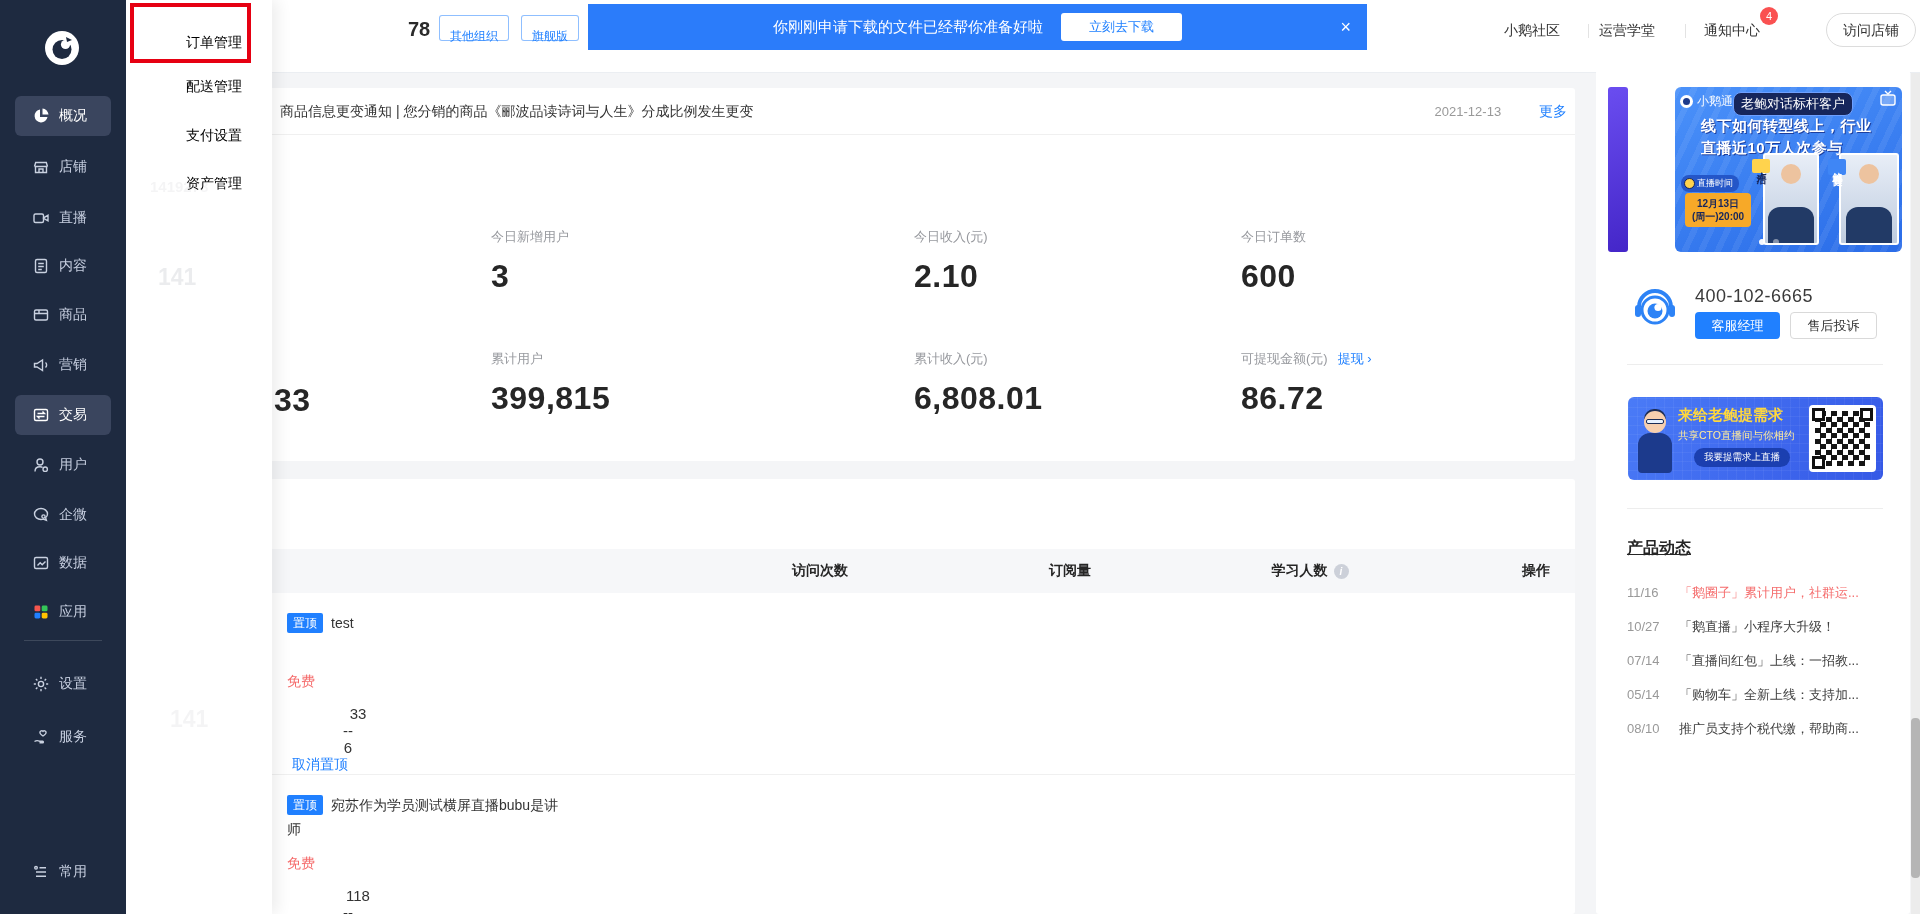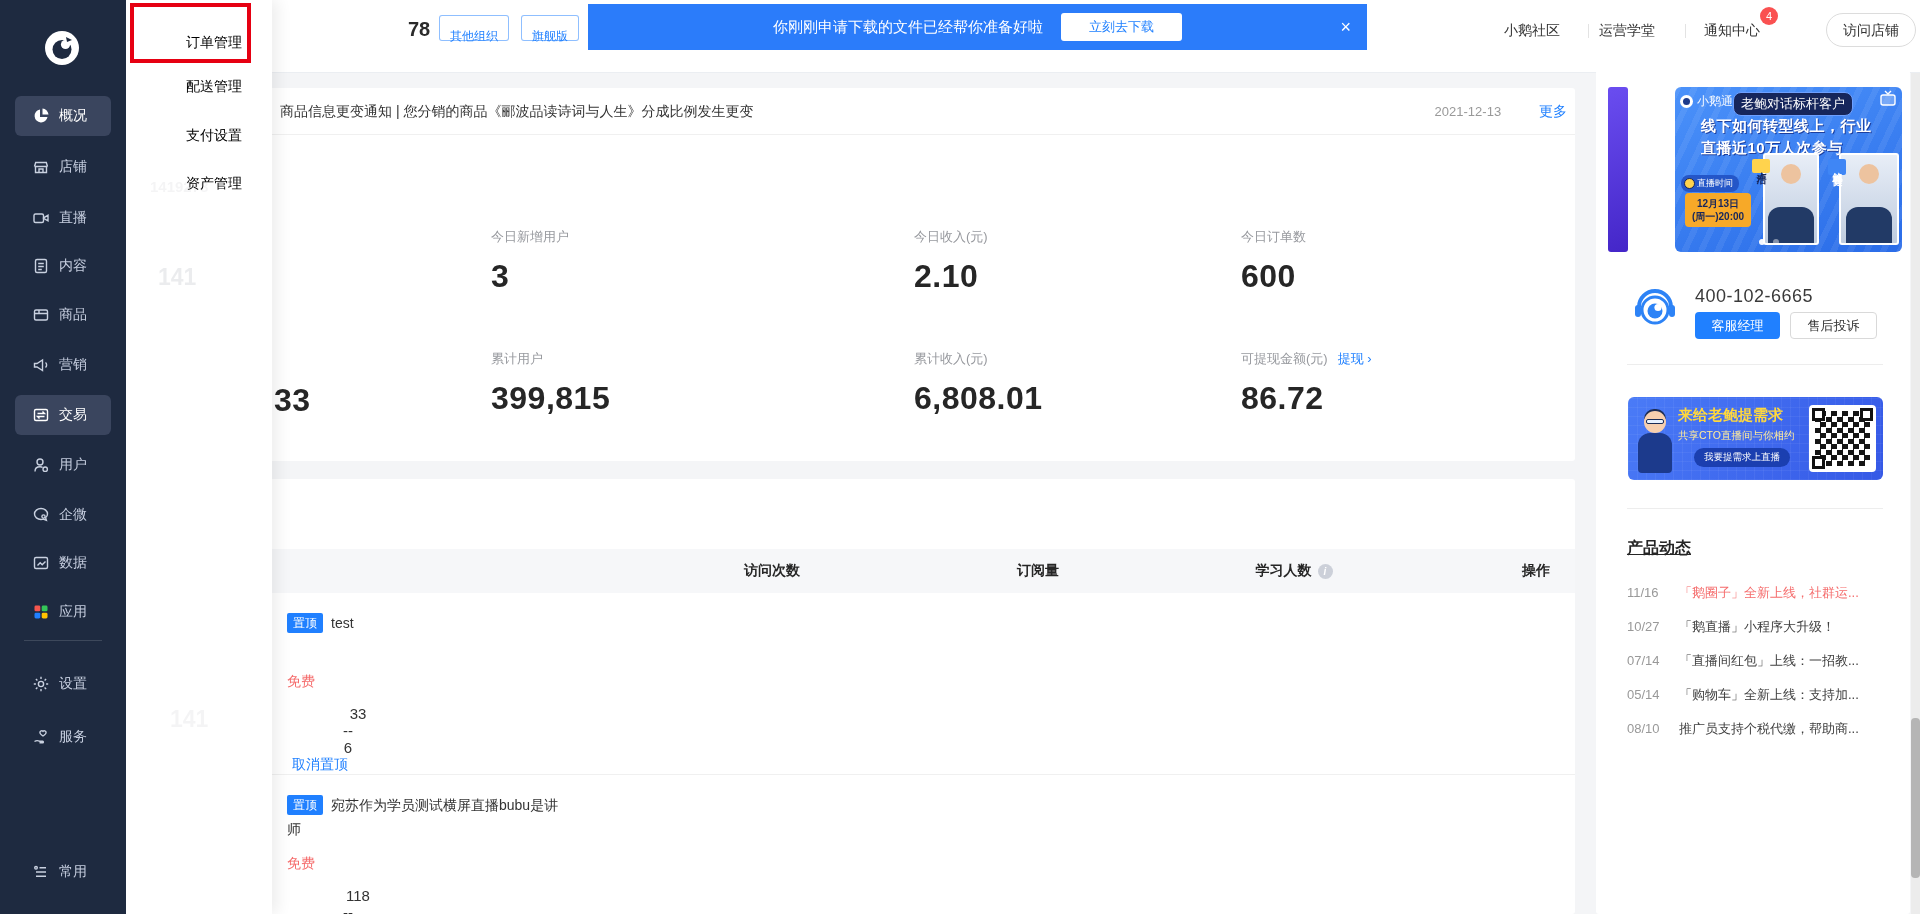--- a/index.html
+++ b/index.html
@@ -57,21 +57,21 @@
   .notif-date{color:#999;font-size:13px;margin-right:34px;}
   .notif-more{color:#2080ff;font-size:14px;cursor:pointer;}
   .statcol{position:absolute;top:0;height:100%;}
   .stat-label{position:absolute;font-size:13px;color:#97999e;white-space:nowrap;}
   .stat-value{position:absolute;font-size:32px;font-weight:bold;color:#262626;letter-spacing:.5px;white-space:nowrap;}
   .withdraw{color:#2080ff;font-size:13px;margin-left:10px;cursor:pointer;}
 
   
   .card2{left:228px;top:479px;width:1347px;height:435px;overflow:hidden;}
   .trow{display:flex;padding-right:25px;}
-  .thead{margin-top:70px;height:44px;background:#f6f7f9;font-size:14px;font-weight:bold;color:#262626;gap:16px;}
+  .thead{margin-top:70px;height:44px;background:#f6f7f9;font-size:14px;font-weight:bold;color:#262626;}
   .c-product{flex:1;padding-left:59px;min-width:0;}
   .c-visits{width:260px;display:flex;align-items:center;justify-content:center;}
   .c-subs{width:240px;display:flex;align-items:center;justify-content:center;}
   .c-learn{width:240px;display:flex;align-items:center;justify-content:center;gap:6px;}
   .c-act{width:120px;display:flex;align-items:center;justify-content:flex-end;}
   .info-i{display:inline-block;width:15px;height:15px;border-radius:50%;background:#ccd0d9;color:#fff;
           font-size:10px;line-height:15px;text-align:center;font-style:italic;font-weight:bold;}
   .drow{border-bottom:1px solid #f0f0f0;font-size:15px;color:#333;flex-direction:column;}
   .drow .c-product{padding-top:18px;padding-bottom:14px;}
   .ptitle{width:300px;min-height:56px;line-height:24px;font-size:14px;color:#333;}
@@ -334,21 +334,21 @@
       <span class="qr-c" style="left:3px;bottom:3px;"></span>
     </div>
   </div>
 
   <div class="rdivider" style="top:508px;"></div>
 
   <div class="news-title">产品动态</div>
   <div class="news">
     <div class="news-item hot">
       <span class="news-date">11/16</span>
-      <span class="news-text">「鹅圈子」全新上线，社群运...</span>
+      <span class="news-text">「鹅圈子」累计用户，社群运...</span>
     </div>
     <div class="news-item">
       <span class="news-date">10/27</span>
       <span class="news-text">「鹅直播」小程序大升级！</span>
     </div>
     <div class="news-item">
       <span class="news-date">07/14</span>
       <span class="news-text">「直播间红包」上线：一招教...</span>
     </div>
     <div class="news-item">

